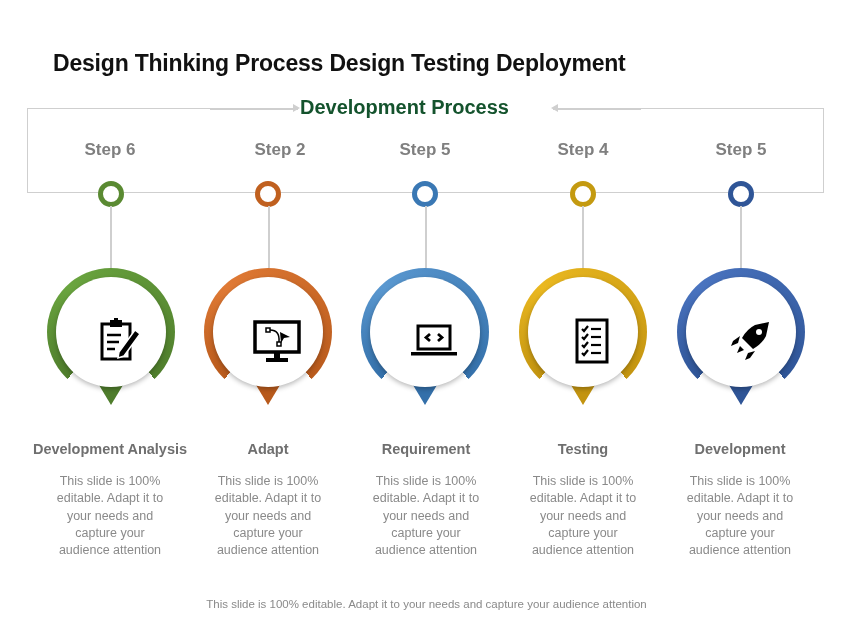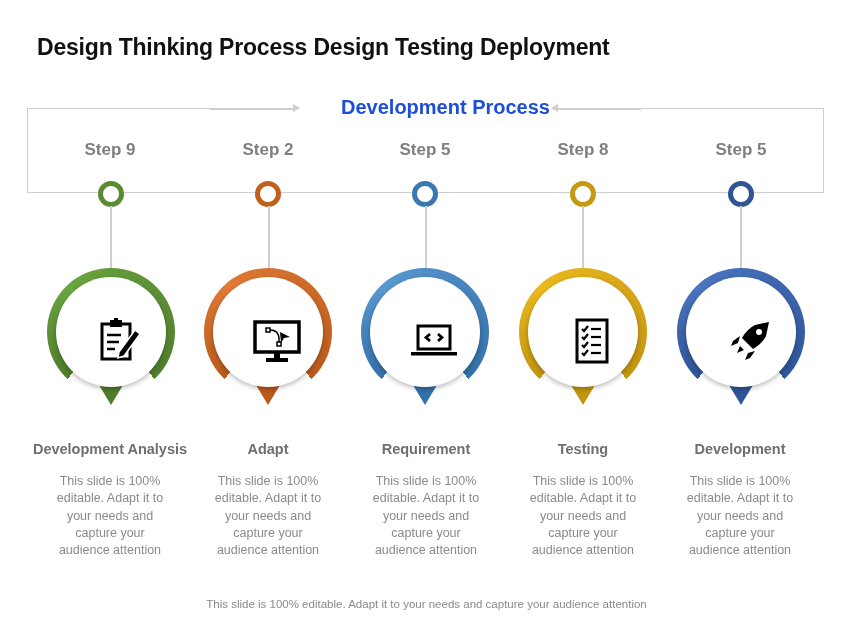--- a/index.html
+++ b/index.html
@@ -1,21 +1,21 @@
 <!DOCTYPE html>
 <html><head>
 <meta charset="utf-8">
 <style>
   html, body { margin: 0; padding: 0; }
   body {
     width: 853px; height: 640px; background: #ffffff; position: relative; overflow: hidden;
     font-family: "Liberation Sans", "DejaVu Sans", sans-serif;
   }
   .title {
-    position: absolute; left: 37px; top: 34px; margin: 0;
+    position: absolute; left: 37px; top: 34px; margin: 16px;
     font-size: 23px; font-weight: bold; color: #111111; letter-spacing: -0.2px;
   }
   .frame {
     position: absolute; left: 27px; top: 108px; width: 797px; height: 85px;
     border: 1.5px solid #cfcfcf; border-bottom: 1.5px solid #cfcfcf; box-sizing: border-box;
   }
   .frame-cover {
     position: absolute; left: 210px; top: 100px; width: 430px; height: 18px; background: #fff;
   }
   .arrow-right, .arrow-left {
@@ -25,22 +25,22 @@
   .arrow-left { left: 553px; width: 88px; }
   .arrow-right::after {
     content: ""; position: absolute; right: -2px; top: -4px;
     border-left: 7px solid #cfcfcf; border-top: 4.5px solid transparent; border-bottom: 4.5px solid transparent;
   }
   .arrow-left::before {
     content: ""; position: absolute; left: -2px; top: -4px;
     border-right: 7px solid #cfcfcf; border-top: 4.5px solid transparent; border-bottom: 4.5px solid transparent;
   }
   .process-label {
-    position: absolute; left: 300px; width: 250px; top: 96px; text-align: right;
-    font-size: 20px; font-weight: bold; color: #1d4ed8;
+    position: absolute; left: 300px; width: 250px; top: 96px; text-align: left;
+    font-size: 20px; font-weight: bold; color: #14532d;
   }
   .step-label {
     position: absolute; top: 140px; width: 100px; text-align: center;
     font-size: 17px; font-weight: bold; color: #7f7f7f;
   }
   .node {
     position: absolute; top: 181px; width: 16px; height: 16px; border-radius: 50%;
     border: 5px solid; background: #fff; box-sizing: content-box;
   }
   .connector {
@@ -81,21 +81,21 @@
 
 <h1 class="title">Design Thinking Process Design Testing Deployment</h1>
 
 <div class="frame"></div>
 <div class="frame-cover"></div>
 <div class="arrow-right"></div>
 <div class="arrow-left"></div>
 <div class="process-label">Development Process</div>
 
 <div>
-  <div class="step-label" style="left:60px">Step 9</div>
+  <div class="step-label" style="left:60px">Step 6</div>
   <div class="node" style="left:98px;border-color:#5a8a32"></div>
   <div class="connector" style="left:110px"></div>
   <div class="badge" style="left:47px">
     <div class="ring" style="background:conic-gradient(from 137deg, transparent 0deg 86deg, #4f7d2c 86deg, #6aa53f 180deg, #4f7d2c 360deg)"></div>
     <div class="pointer" style="border-top-color:#4f7d2c"></div>
     <div class="inner">
       <svg class="icon" viewBox="0 0 50 50">
         <rect x="7" y="8" width="28" height="35" fill="none" stroke="#000" stroke-width="3"></rect>
         <rect x="15" y="4" width="12" height="7" fill="#000"></rect>
         <rect x="19" y="2" width="4" height="4" fill="#000"></rect>
@@ -104,21 +104,21 @@
         <line x1="12" y1="33" x2="20" y2="33" stroke="#000" stroke-width="2.5"></line>
         <path d="M24 36 L40 14 L45 18 L29 40 L23 42 Z" fill="#000" stroke="#fff" stroke-width="1.5"></path>
       </svg>
     </div>
   </div>
   <div class="item-title" style="left:25px">Development Analysis</div>
   <div class="item-desc" style="left:50px">This slide is 100% editable. Adapt it to your needs and capture your audience attention</div>
 </div>
 
 <div>
-  <div class="step-label" style="left:218px">Step 2</div>
+  <div class="step-label" style="left:230px">Step 2</div>
   <div class="node" style="left:255px;border-color:#c0601f"></div>
   <div class="connector" style="left:268px"></div>
   <div class="badge" style="left:204px">
     <div class="ring" style="background:conic-gradient(from 137deg, transparent 0deg 86deg, #b85a1c 86deg, #e07a35 180deg, #b85a1c 360deg)"></div>
     <div class="pointer" style="border-top-color:#b85a1c"></div>
     <div class="inner">
       <svg class="icon" viewBox="0 0 50 50">
         <rect x="3" y="6" width="44" height="30" fill="none" stroke="#000" stroke-width="3.5"></rect>
         <rect x="22" y="36" width="6" height="6" fill="#000"></rect>
         <rect x="14" y="42" width="22" height="4" fill="#000"></rect>
@@ -147,21 +147,21 @@
         <path d="M21 18 L17 21.5 L21 25" fill="none" stroke="#000" stroke-width="2.8"></path>
         <path d="M29 18 L33 21.5 L29 25" fill="none" stroke="#000" stroke-width="2.8"></path>
       </svg>
     </div>
   </div>
   <div class="item-title" style="left:341px">Requirement</div>
   <div class="item-desc" style="left:366px">This slide is 100% editable. Adapt it to your needs and capture your audience attention</div>
 </div>
 
 <div>
-  <div class="step-label" style="left:533px">Step 8</div>
+  <div class="step-label" style="left:533px">Step 4</div>
   <div class="node" style="left:570px;border-color:#c49a10"></div>
   <div class="connector" style="left:582px"></div>
   <div class="badge" style="left:519px">
     <div class="ring" style="background:conic-gradient(from 137deg, transparent 0deg 86deg, #c39410 86deg, #eab820 180deg, #c39410 360deg)"></div>
     <div class="pointer" style="border-top-color:#c39410"></div>
     <div class="inner">
       <svg class="icon" viewBox="0 0 50 50">
         <rect x="10" y="4" width="30" height="42" fill="none" stroke="#000" stroke-width="3"></rect>
         <g stroke="#000" stroke-width="2.2" fill="none">
           <path d="M15 13 L17 15 L21 10"></path>

